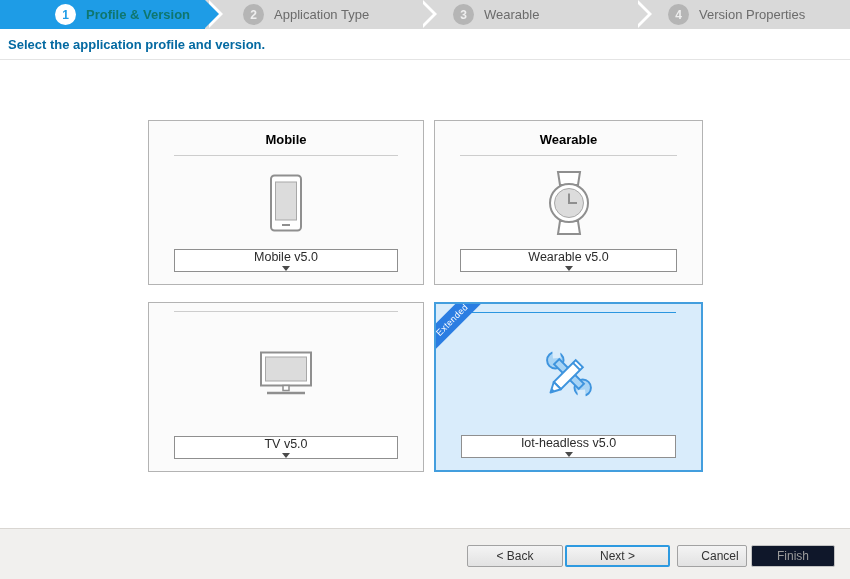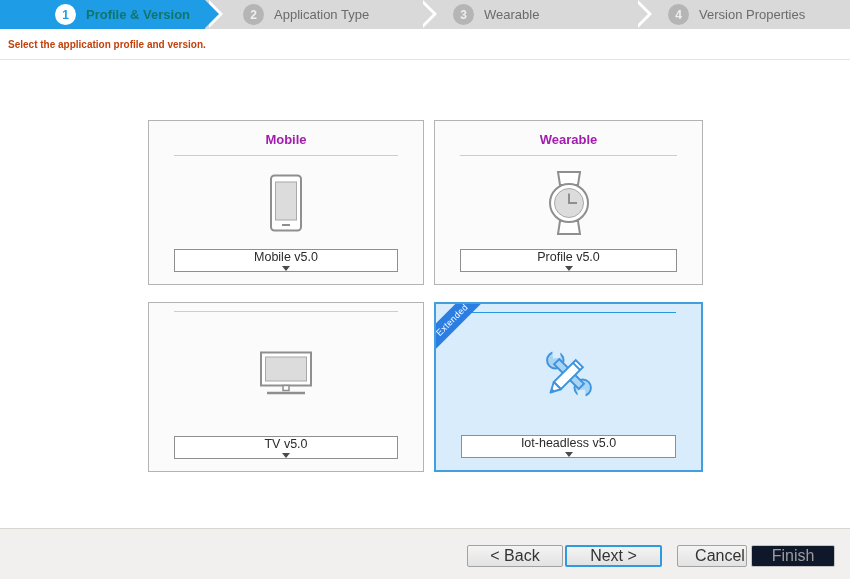--- a/index.html
+++ b/index.html
@@ -32,29 +32,29 @@
   .step-inactive .step-label  { color:#6b6b6b; font-size:13px; }
   .pos-step1 { left:55px; }
   .pos-step2 { left:243px; }
   .pos-step3 { left:453px; }
   .pos-step4 { left:668px; }
 
   
   .subtitle-bar { position:absolute; left:0; top:29px; width:850px; height:31px;
                   background:#ffffff; border-bottom:1px solid #e4e4e4; box-sizing:border-box;
                   display:flex; align-items:center; padding-left:8px;
-                  font-size:10px; font-weight:bold; color:#c2410c; }
+                  font-size:13px; font-weight:bold; color:#0369a1; }
 
   
   .cards-grid { position:absolute; left:148px; top:120px; display:grid;
                 grid-template-columns:276px 269px; grid-template-rows:165px 170px;
                 column-gap:10px; row-gap:17px; }
   .card { box-sizing:border-box; border:1px solid #b3b3b3; background:#fbfbfb;
           display:flex; flex-direction:column; position:relative; cursor:pointer; }
-  .card-title { text-align:center; font-size:13px; font-weight:bold; color:#a21caf; margin-top:11px; }
+  .card-title { text-align:center; font-size:13px; font-weight:bold; color:#000000; margin-top:11px; }
   .card-divider { border-top:1px solid #cdcdcd; margin:8px 25px 0 25px; height:0; }
   .card-iconbox { flex:1; display:flex; align-items:center; justify-content:center; }
   .dropdown { margin:0 25px 12px 25px; height:23px; box-sizing:border-box;
               border:1px solid #8f8f8f; background:#ffffff;
               display:flex; align-items:center; justify-content:space-between;
               padding:0 8px; font-size:12.5px; color:#2b2b2b; cursor:pointer;flex-direction:column; }
   .dd-arrow { width:0; height:0; border-left:4.5px solid transparent;
               border-right:4.5px solid transparent; border-top:5.5px solid #4a4a4a; }
 
   .card-selected { border:2px solid #439ede; background:#d9ecfb; overflow:hidden; }
@@ -62,26 +62,26 @@
   .card-selected .card-divider { border-top-color:#2b96e0; }
 
   .ribbon { position:absolute; left:-24px; top:7px; width:80px; height:18px;
             background:#2b7de2; color:#ffffff; font-size:9px; letter-spacing:.3px;
             text-align:center; line-height:18px; transform:rotate(-45deg); }
 
   
   .footer { position:absolute; left:0; top:528px; width:850px; height:51px;
             background:#f1f0ee; border-top:1px solid #d9d6d2; box-sizing:border-box; }
   .btn { position:absolute; top:16px; height:22px; box-sizing:border-box;
-         font-size:16px; color:#333333; font-family:inherit;
+         font-size:12px; color:#333333; font-family:inherit;
          background:linear-gradient(to bottom,#f4f4f4,#e2e2e2);
          border:1px solid #a2a2a2; border-radius:2px;
          display:flex; align-items:center; justify-content:center; cursor:pointer;text-align:right; }
   .btn-back   { left:467px; width:96px; }
-  .btn-next   { left:565px; width:97px; border:2px solid #2e9ae0; }
+  .btn-next   { left:565px; width:105px; border:2px solid #2e9ae0; }
   .btn-cancel { left:677px; width:70px;padding-left:22px; }
   .btn-finish { left:751px; width:84px; background:#0f172a; color:#9b9b9b;
                 border:1px solid #c3c3c3; cursor:default; }
 </style>
 </head>
 <body>
 
 <div class="wizard-header">
   <div class="step1-bg"></div>
   <div class="tri tri-step1-white"></div>
@@ -137,21 +137,21 @@
     <div class="card-iconbox">
       <svg width="52" height="64" viewBox="0 0 52 64">
         <path d="M17 14 L15 1 L37 1 L35 14 Z" fill="#ffffff" stroke="#8f8f8f" stroke-width="2"></path>
         <path d="M17 50 L15 63 L37 63 L35 50 Z" fill="#ffffff" stroke="#8f8f8f" stroke-width="2"></path>
         <circle cx="26" cy="32" r="19" fill="#ffffff" stroke="#8f8f8f" stroke-width="2"></circle>
         <circle cx="26" cy="32" r="14.5" fill="#dcdcdc" stroke="#a8a8a8" stroke-width="1"></circle>
         <path d="M26 22.5 L26 32 L34 32" fill="none" stroke="#8f8f8f" stroke-width="2"></path>
       </svg>
     </div>
     <div class="dropdown">
-      <span>Profile v5.0</span>
+      <span>Wearable v5.0</span>
       <span class="dd-arrow"></span>
     </div>
   </div>
 
   <div class="card">
     <div class="card-divider"></div>
     <div class="card-iconbox">
       <svg width="60" height="46" viewBox="0 0 60 46">
         <rect x="5" y="1.5" width="50" height="33" fill="#ffffff" stroke="#8f8f8f" stroke-width="2"></rect>
         <rect x="9.5" y="6" width="41" height="24" fill="#dcdcdc" stroke="#a8a8a8" stroke-width="1"></rect>

